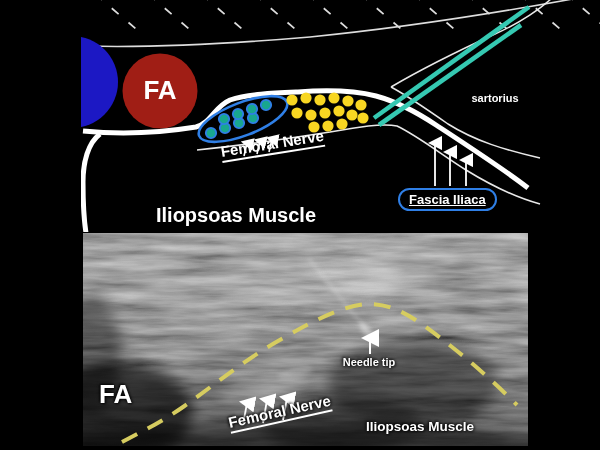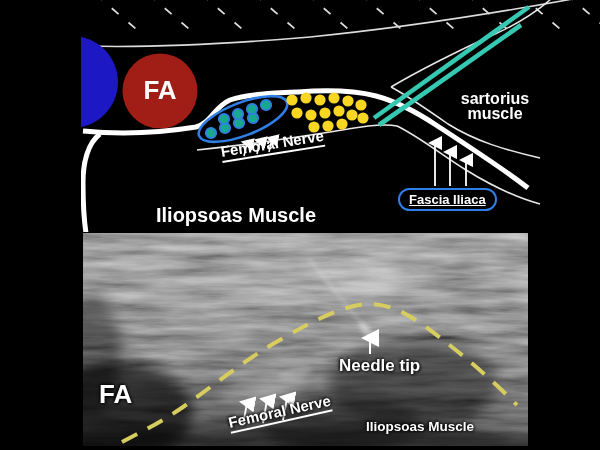--- a/index.html
+++ b/index.html
@@ -6,28 +6,28 @@
   .screen{position:relative;width:600px;height:446px;background:#000;overflow:hidden;
           font-family:"Liberation Sans", sans-serif;}
   .abs{position:absolute;}
   
   .lbl{position:absolute;color:#fff;white-space:nowrap;}
   .fa-top{left:138px;top:75px;width:44px;text-align:center;font-size:26px;font-weight:bold;}
   .fn-top{left:221px;top:143px;font-size:15px;font-weight:bold;
           transform:rotate(-9deg);transform-origin:left center;
           border-bottom:2px solid #fff;padding-bottom:1px;}
   .ilio-top{left:148px;top:204px;width:176px;text-align:center;font-size:20px;font-weight:bold;}
-  .sart{left:453px;top:91px;width:84px;text-align:center;font-size:16px;font-weight:bold;line-height:15px;}
+  .sart{left:453px;top:91px;width:84px;text-align:center;font-size:11px;font-weight:bold;line-height:15px;}
   .fascia-box{left:398px;top:188px;padding:2px 9px;font-size:13px;font-weight:bold;
           border:2.5px solid var(--outline-blue,#2F7FE6);border-radius:12px;background:#000;text-decoration:underline;}
   
   .us-lbl{position:absolute;color:#fff;white-space:nowrap;
           text-shadow:1px 1px 3px #000,-1px -1px 3px #000;}
   .fa-us{left:16px;top:146px;font-size:26px;font-weight:bold;}
-  .ntip{left:256px;top:123px;width:60px;text-align:center;font-size:17px;font-weight:bold;}
+  .ntip{left:256px;top:123px;width:60px;text-align:center;font-size:11px;font-weight:bold;}
   .fn-us{left:146px;top:181px;font-size:15px;font-weight:bold;
          transform:rotate(-12.5deg);transform-origin:left center;
          border-bottom:2px solid #fff;padding-bottom:1px;}
   .ilio-us{left:283px;top:186px;font-size:13.5px;font-weight:bold;}
 </style>
 </head>
 <body>
 
 <div class="screen">
 
@@ -117,21 +117,20 @@
           <line x1="374" y1="118" x2="529" y2="7"></line>
           <line x1="379" y1="125" x2="521" y2="25"></line>
         </g>
       </g>
     </svg>
     
     <div class="lbl fa-top">FA</div>
     <div class="lbl fn-top">Femoral Nerve</div>
     <div class="lbl sart">
       <div>sartorius</div>
-      <div>muscle</div>
     </div>
     <div class="lbl fascia-box">Fascia Iliaca</div>
     <div class="lbl ilio-top">Iliopsoas Muscle</div>
   </div>
 
   <div class="abs" style="left:83px;top:233px;width:445px;height:217px;">
     <svg width="445" height="217" viewBox="0 0 445 217">
       <defs>
         <filter id="speckle" x="0" y="0" width="100%" height="100%">
           <feTurbulence type="fractalNoise" baseFrequency="0.012 0.11" numOctaves="4" seed="7"></feTurbulence>

